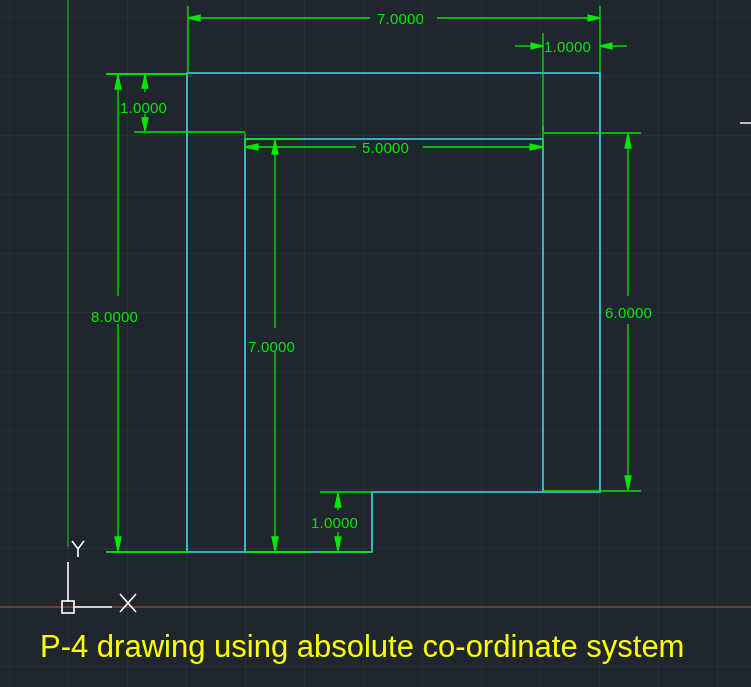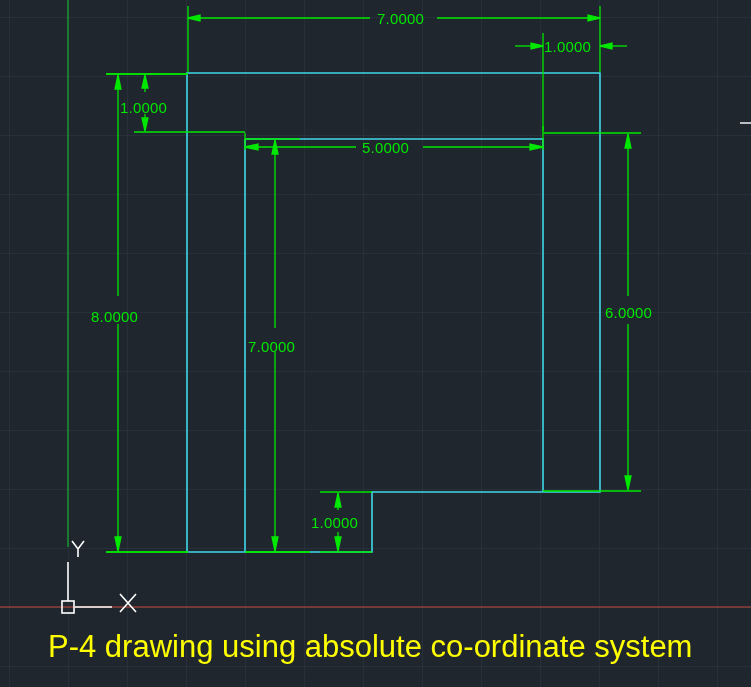--- a/index.html
+++ b/index.html
@@ -28,21 +28,21 @@
     position: absolute;
     color: #00e800;
     font-family: "Liberation Sans", sans-serif;
     font-size: 15px;
     line-height: 15px;
     white-space: nowrap;
     letter-spacing: 0.2px;
   }
   #title {
     position: absolute;
-    left: 48px;
+    left: 40px;
     top: 630px;
     color: #ffff00;
     font-family: "Liberation Sans", sans-serif;
     font-size: 31px;
     line-height: 34px;
     white-space: nowrap;
     font-weight: 400;
   }
 </style>
 </head>

